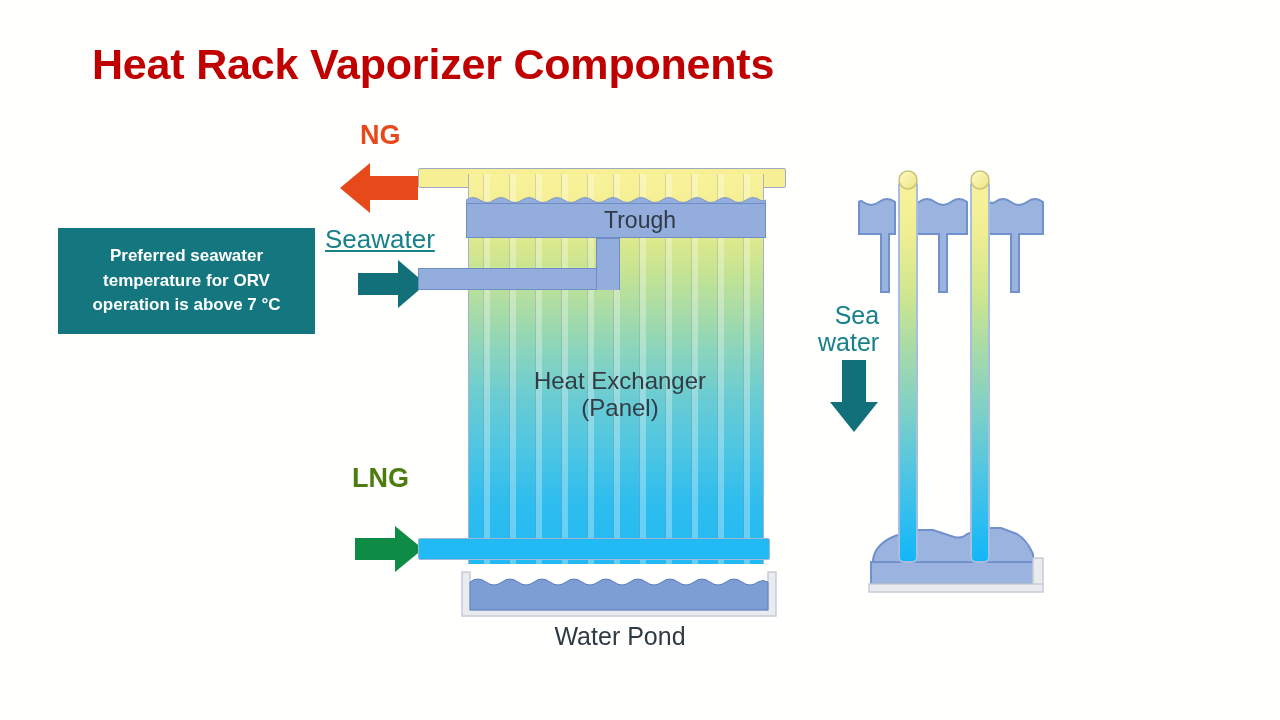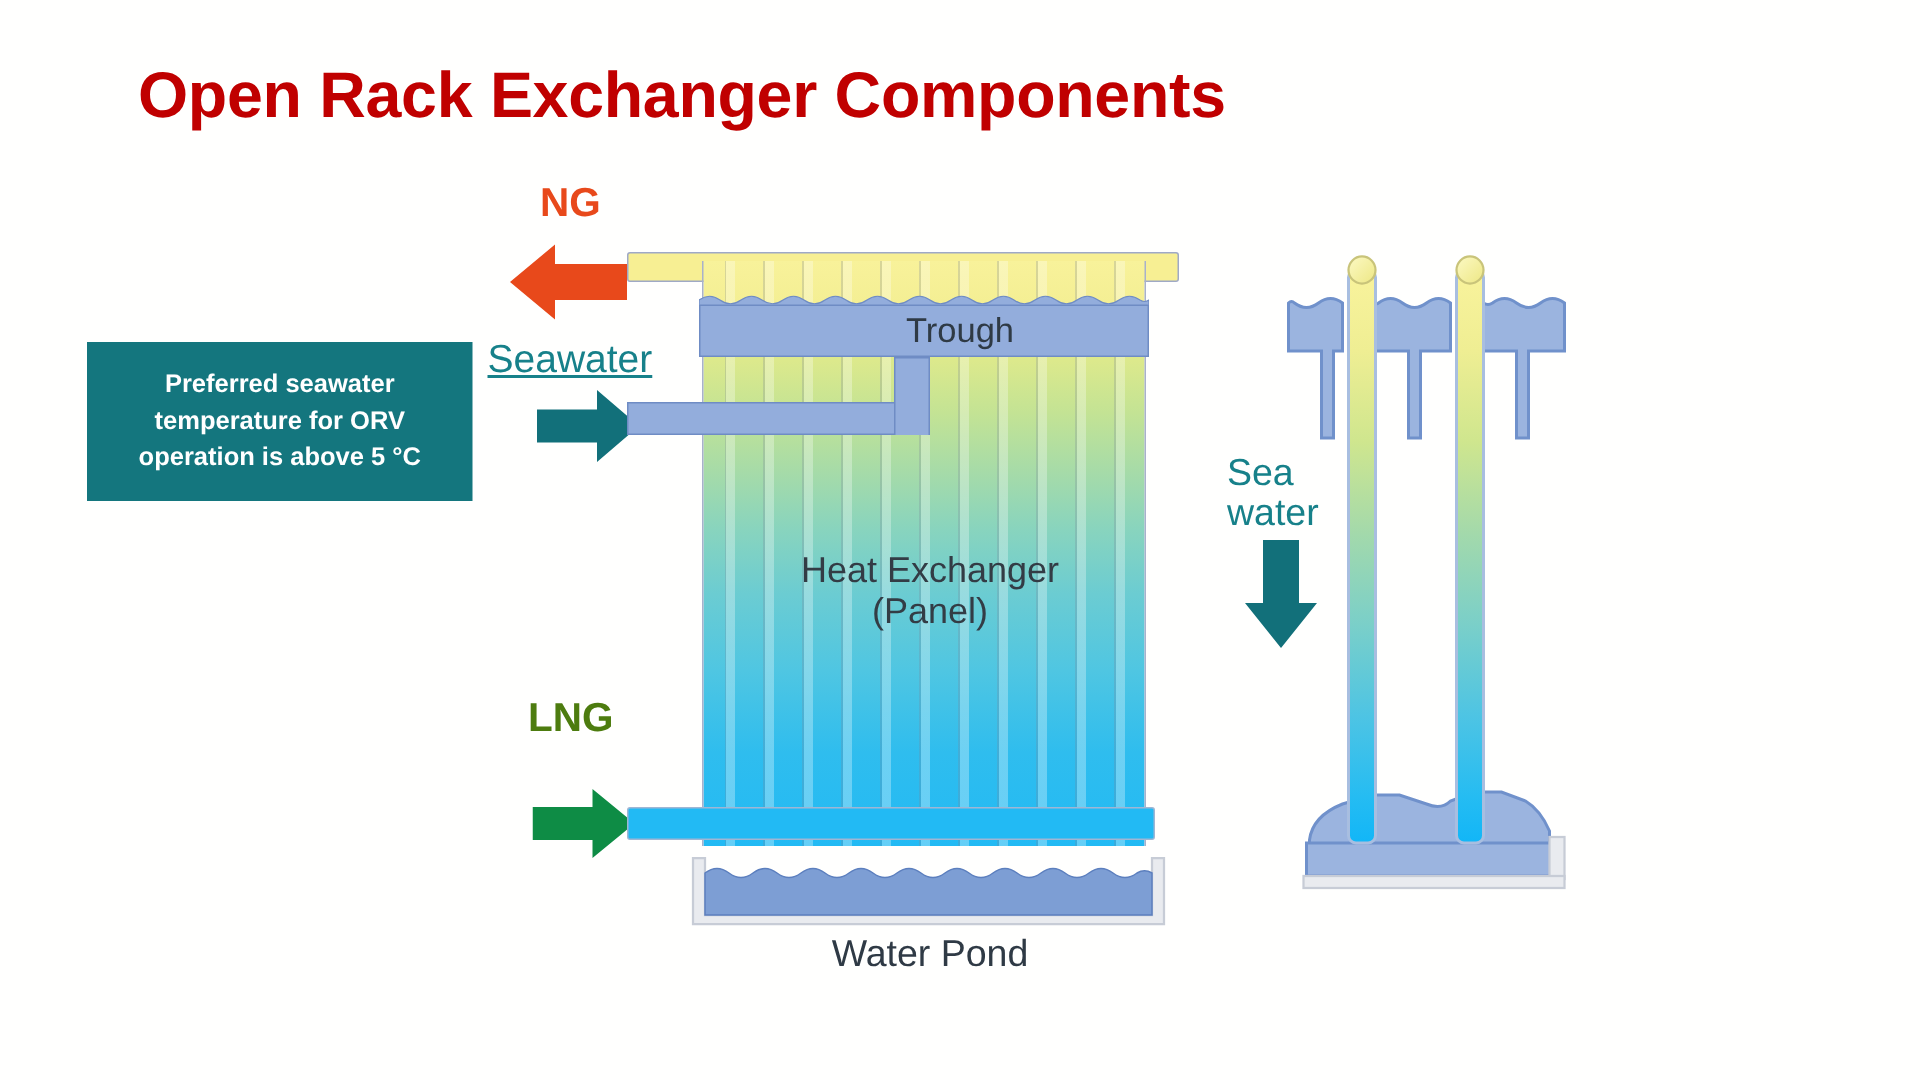--- a/index.html
+++ b/index.html
@@ -71,21 +71,21 @@
     left: 352px; top: 463px;
     font-size: 27px;
     color: #4d7c0f;
     font-weight: bold;
   }
   #label-sea-water {
     left: 818px; top: 302px;
     font-size: 25px;
     color: #17818A;
     line-height: 1.08;
-    text-align: left;
+    text-align: right;
   }
 
   
   .arrow-svg { position: absolute; }
   #arrow-ng   { left: 340px; top: 160px; }
   #arrow-seawater { left: 358px; top: 258px; }
   #arrow-lng  { left: 355px; top: 524px; }
   #arrow-sea-water-down { left: 828px; top: 360px; }
 
   
@@ -224,24 +224,24 @@
     position: absolute;
     left: 855px;
     top: 162px;
     width: 195px;
     height: 450px;
   }
 </style>
 </head>
 <body>
 
-<div id="slide-title">Open Rack Exchanger Components</div>
+<div id="slide-title">Heat Rack Vaporizer Components</div>
 
 <div id="callout-box">
-  <div id="callout-text">Preferred seawater temperature for ORV operation is above 5 °C</div>
+  <div id="callout-text">Preferred seawater temperature for ORV operation is above 7 °C</div>
 </div>
 
 <div class="flow-label" id="label-ng">NG</div>
 
 <div class="flow-label" id="label-seawater">Seawater</div>
 
 <div class="flow-label" id="label-lng">LNG</div>
 
 <div class="flow-label" id="label-sea-water">
   <div>Sea</div>

